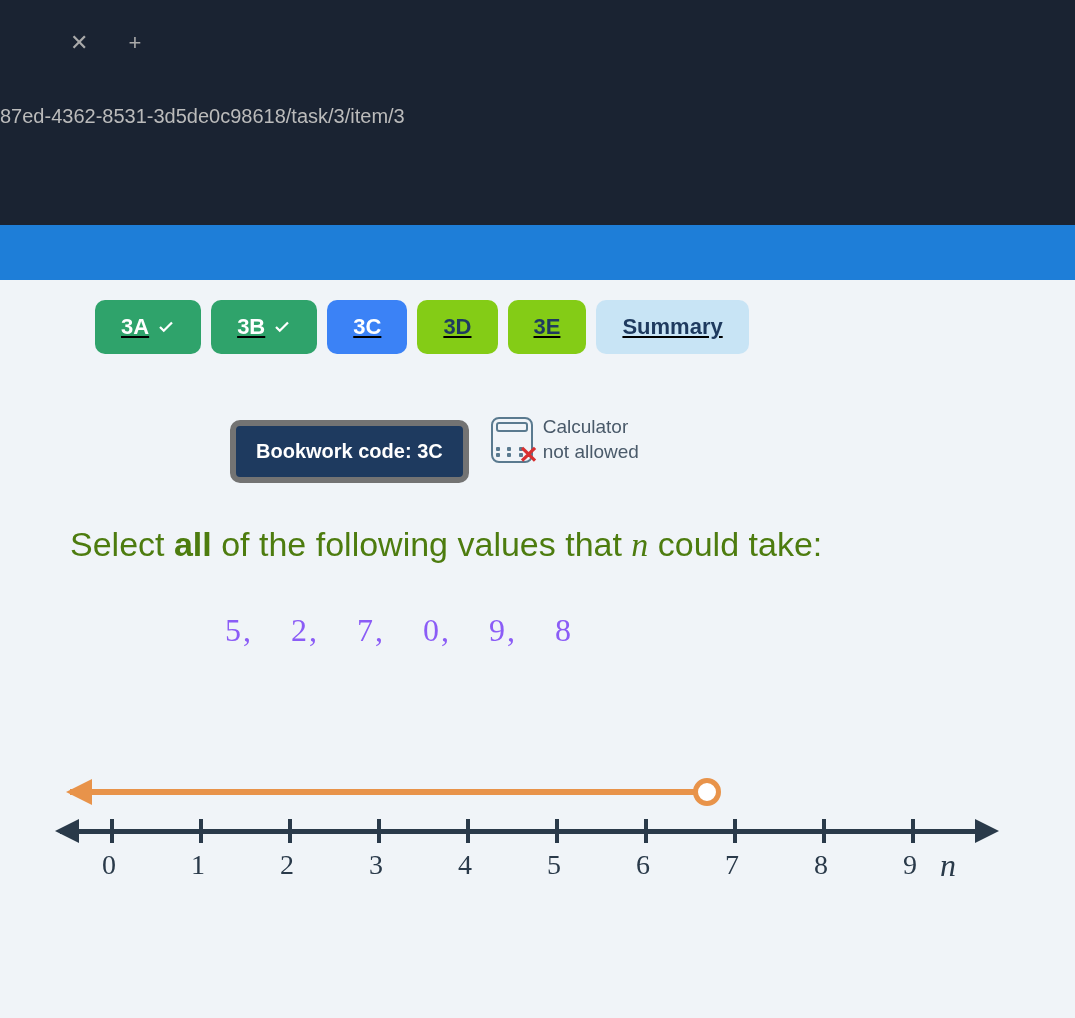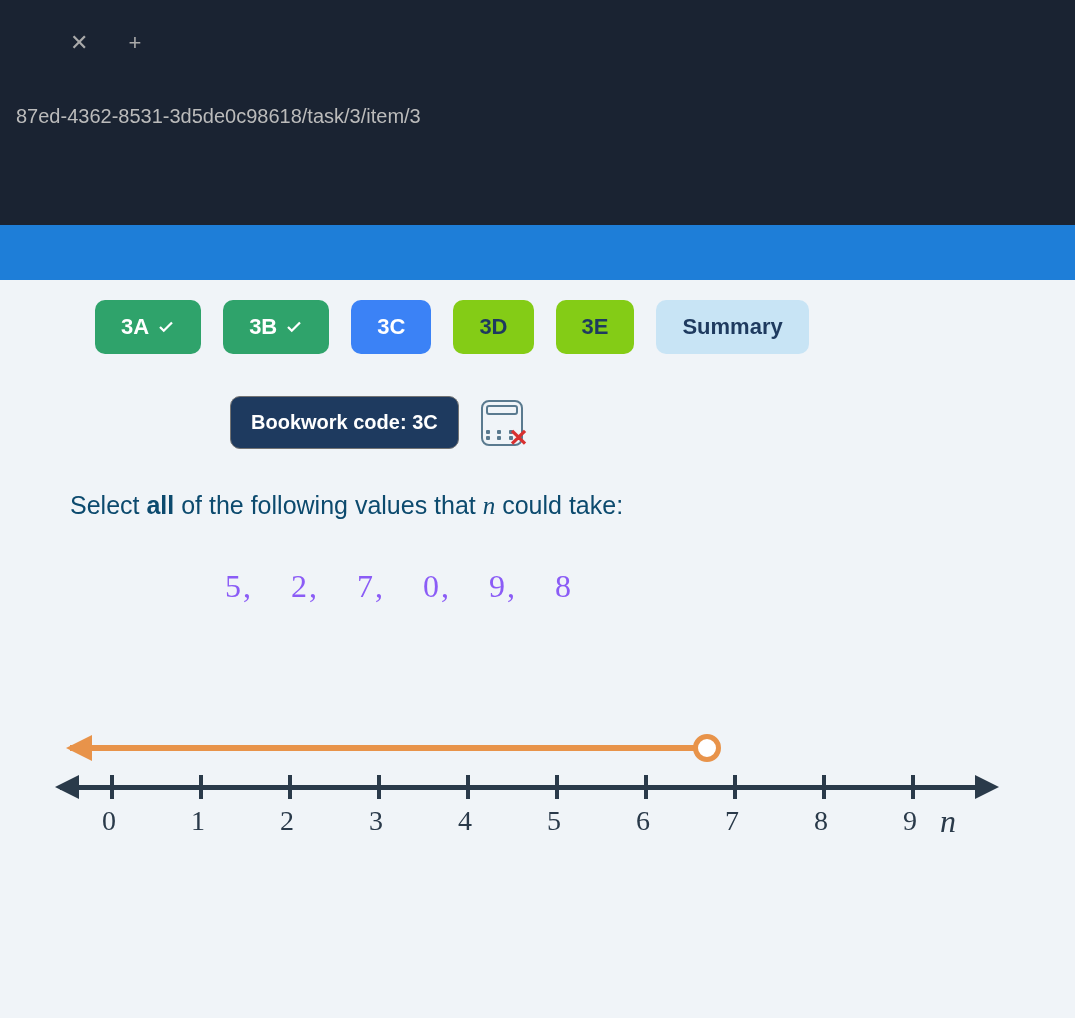--- a/index.html
+++ b/index.html
@@ -28,38 +28,39 @@
       gap: 40px;
       font-size: 22px;
       color: #aaa;
     }
     .tab-controls span {
       cursor: pointer;
     }
     .url-bar {
       position: absolute;
       top: 105px;
-      left: 16px;
+      left: 0;
       font-size: 20px;
       color: #bbb;
       font-weight: 500;
     }
     .blue-bar {
       background: #1e7ed8;
       height: 55px;
     }
     .content {
       background: #f0f4f8;
       padding: 20px 20px 0 0;
     }
     .tabs-row {
       display: flex;
-      gap: 22px;
+      gap: 10px;
       margin-left: 95px;
       margin-top: 0;
+      text-decoration: underline;
     }
     .tab {
       padding: 14px 26px;
       border-radius: 10px;
       font-weight: bold;
       font-size: 22px;
       display: flex;
       align-items: center;
       gap: 8px;
       cursor: pointer;
@@ -95,21 +96,22 @@
       margin-top: 42px;
       margin-left: 230px;
     }
     .bookwork-badge {
       background: #1e3a5f;
       color: #fff;
       padding: 14px 20px;
       border-radius: 10px;
       font-weight: bold;
       font-size: 20px;
-      border: 1px solid #737373;
+      border: 6px solid #737373;
+      margin-top: 24px;
     }
     .calc-box {
       display: flex;
       align-items: center;
       gap: 10px;
     }
     .calc-icon {
       width: 42px;
       height: 46px;
       position: relative;
@@ -163,22 +165,22 @@
       color: #4a5a6a;
       margin-top: 42px;
       margin-left: 0;
       line-height: 1.5;
     }
     .question-text .italic {
       font-style: italic;
       font-family: 'Times New Roman', serif;
     }
     .instruction {
-      font-size: 25px;
-      color: #0c4a6e;
+      font-size: 34px;
+      color: #4d7c0f;
       margin-top: 42px;
       margin-left: 70px;
     }
     .instruction .bold {
       font-weight: bold;
     }
     .instruction .italic {
       font-style: italic;
       font-family: 'Times New Roman', serif;
     }
@@ -341,20 +343,24 @@
         <div class="calc-dots">
           <div class="calc-dot"></div>
             <div class="calc-dot"></div>
             <div class="calc-dot"></div>
           <div class="calc-dot"></div>
             <div class="calc-dot"></div>
             <div class="calc-dot"></div>
         </div>
         <div class="calc-x">✕</div>
       </div>
+      <div class="calc-text">
+        <div>Calculator</div>
+        <div>not allowed</div>
+      </div>
     </div>
   </div>
 
 
   <div class="instruction">
     <span>Select </span><span class="bold">all</span><span> of the following values that </span><span class="italic">n</span><span> could take:</span>
   </div>
 
   <div class="values-row">
     <span>5,</span>

